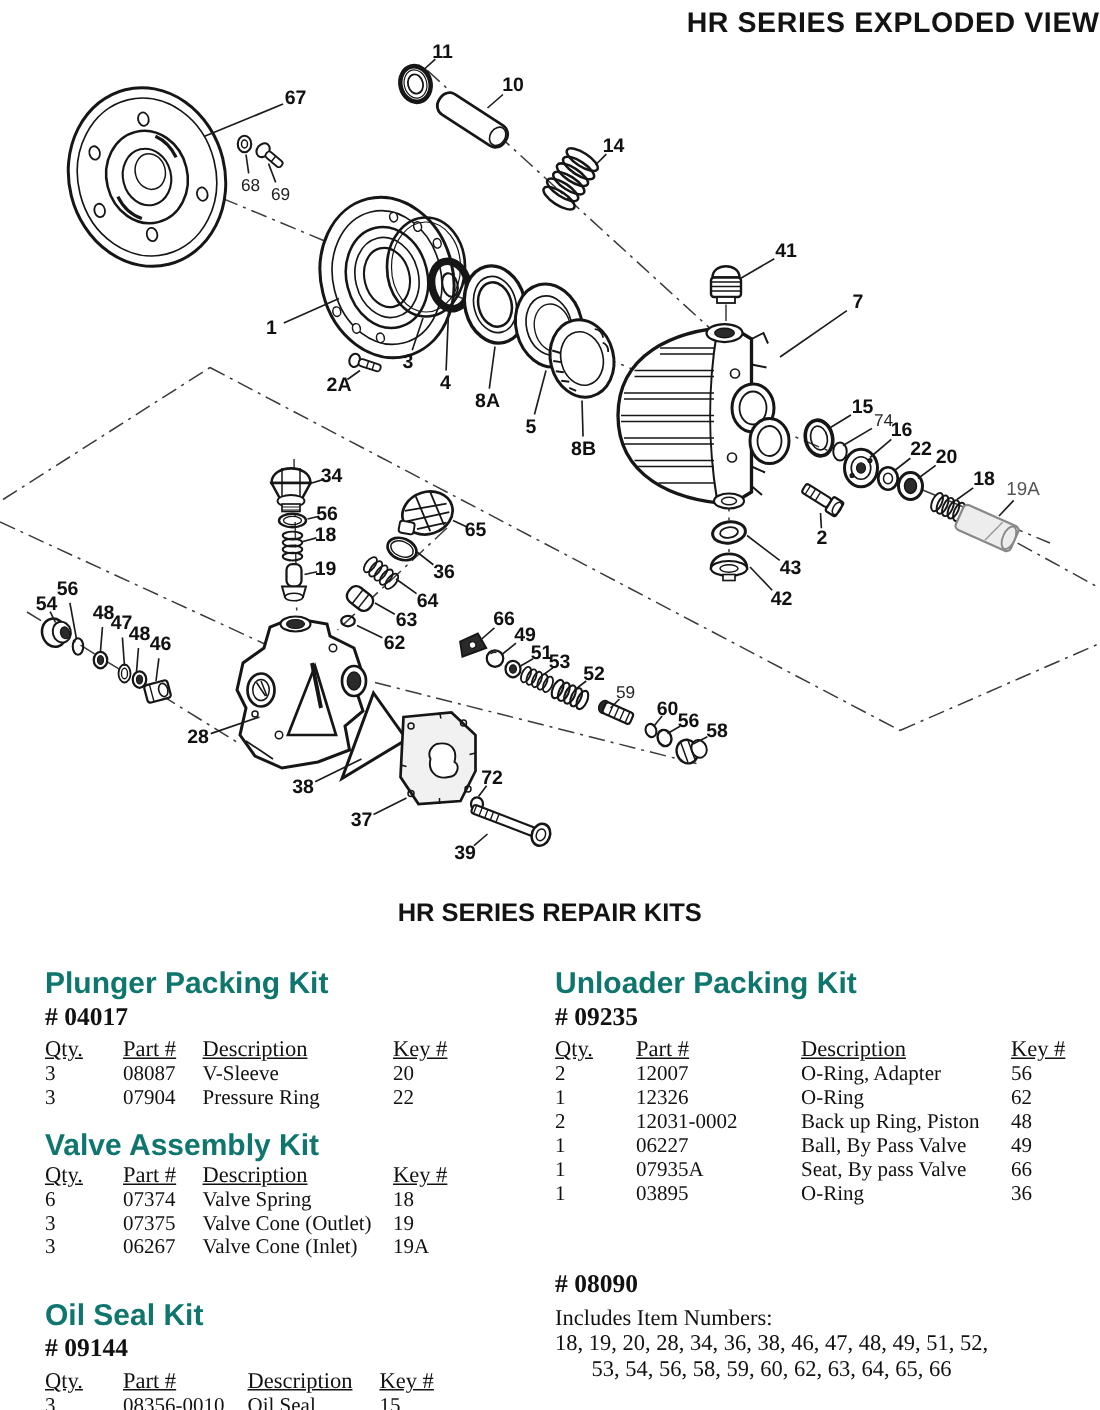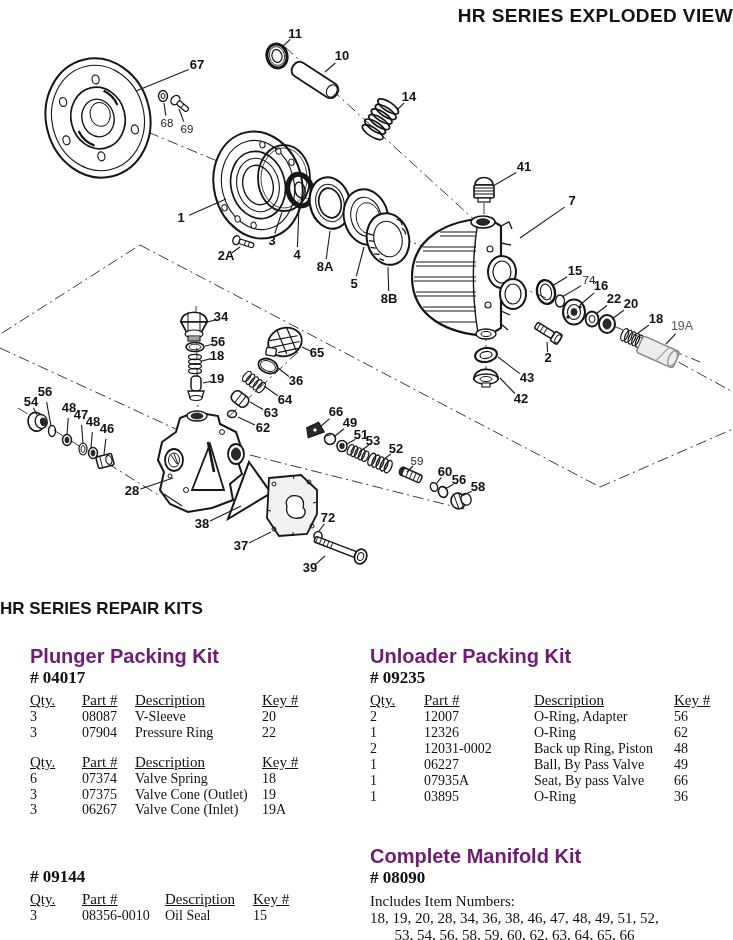--- a/index.html
+++ b/index.html
@@ -1,35 +1,35 @@
 <!DOCTYPE html>
 <html><head>
 <meta charset="utf-8">
 <style>
   html,body{margin:0;padding:0;background:#fff;}
   .page{position:relative;width:733px;height:940px;background:#fff;overflow:hidden;
         font-family:"Liberation Sans",sans-serif;color:#111;}
   .main-title{position:absolute;top:5px;left:0;width:100%;text-align:right;
         font:bold 19px/22px "Liberation Sans",sans-serif;letter-spacing:.4px;color:#131313;}
-  .section-title{position:absolute;top:599px;left:0;width:100%;
+  .section-title{position:absolute;top:599px;left:0;width:100%;text-align:center;
         font:bold 17px/20px "Liberation Sans",sans-serif;color:#131313;}
   svg.diagram{position:absolute;top:0;left:0;}
   
   .ln{stroke:#161616;fill:none;}
   .w{fill:#fff;stroke:#161616;}
   .dk{fill:#2a2a2a;stroke:#161616;}
   .gy{fill:#ededed;stroke:#888;}
   .axis{stroke:#3a3a3a;stroke-width:1;fill:none;stroke-dasharray:11 4 2 4;}
   .leader{stroke:#1c1c1c;stroke-width:1.1;}
   text.co{font:bold 13px "Liberation Sans",sans-serif;fill:#111;}
   text.co.sm{font:11.5px "Liberation Sans",sans-serif;fill:#222;}
   text.co.lt{font:12.5px "Liberation Sans",sans-serif;fill:#555;}
   
   .kit{position:absolute;}
-  .kit h2{margin:0;font:bold 20px/22px "Liberation Sans",sans-serif;color:#701a75;}
+  .kit h2{margin:0;font:bold 20px/22px "Liberation Sans",sans-serif;color:#0f766e;}
   .kit .kitnum{font:bold 17px/19px "Liberation Serif",serif;margin:1px 0 4px 0;}
   .kit table{border-collapse:collapse;table-layout:fixed;}
   .kit th{font:15px/18px "Liberation Serif",serif;font-weight:normal;text-decoration:underline;
           text-align:left;padding:0;margin-top:40px;}
   .kit td{font:14px/15.5px "Liberation Serif",serif;padding:0;vertical-align:top;}
   .kit.wide td{line-height:16px;}
   .c1{width:52px}.c2{width:53px}.c3{width:127px}.c4{width:62px}
   .o2{width:83px}.o3{width:88px}
   .u1{width:54px}.u2{width:110px}.u3{width:140px}.u4{width:50px}
   .includes{font:15px/18px "Liberation Serif",serif;margin-top:5px;}
@@ -544,20 +544,21 @@
             <td>3</td>
             <td>07904</td>
             <td>Pressure Ring</td>
             <td>22</td>
           </tr>
         </tbody>
     </table>
   </section>
 
   <section class="kit" style="left:30px;top:753px;">
+    <h2>Valve Assembly Kit</h2>
     <table>
       <colgroup>
           <col class="c1">
           <col class="c2">
           <col class="c3">
           <col class="c4">
         </colgroup>
       <thead>
           <tr>
             <th>Qty.</th>
@@ -583,20 +584,21 @@
             <td>3</td>
             <td>06267</td>
             <td>Valve Cone (Inlet)</td>
             <td>19A</td>
           </tr>
         </tbody>
     </table>
   </section>
 
   <section class="kit" style="left:30px;top:866px;">
+    <h2>Oil Seal Kit</h2>
     <div class="kitnum"># 09144</div>
     <table>
       <colgroup>
           <col class="c1">
           <col class="o2">
           <col class="o3">
           <col class="c4">
         </colgroup>
       <thead>
           <tr>
@@ -670,20 +672,19 @@
             <td>1</td>
             <td>03895</td>
             <td>O-Ring</td>
             <td>36</td>
           </tr>
         </tbody>
     </table>
   </section>
 
   <section class="kit" style="left:370px;top:845px;">
-    <h2>Complete Manifold Kit</h2>
     <div class="kitnum"># 08090</div>
     <div class="includes">Includes Item Numbers:</div>
     <div class="nums">18, 19, 20, 28, 34, 36, 38, 46, 47, 48, 49, 51, 52,</div>
     <div class="nums">53, 54, 56, 58, 59, 60, 62, 63, 64, 65, 66</div>
   </section>
 
 </div>
 
 </body></html>

